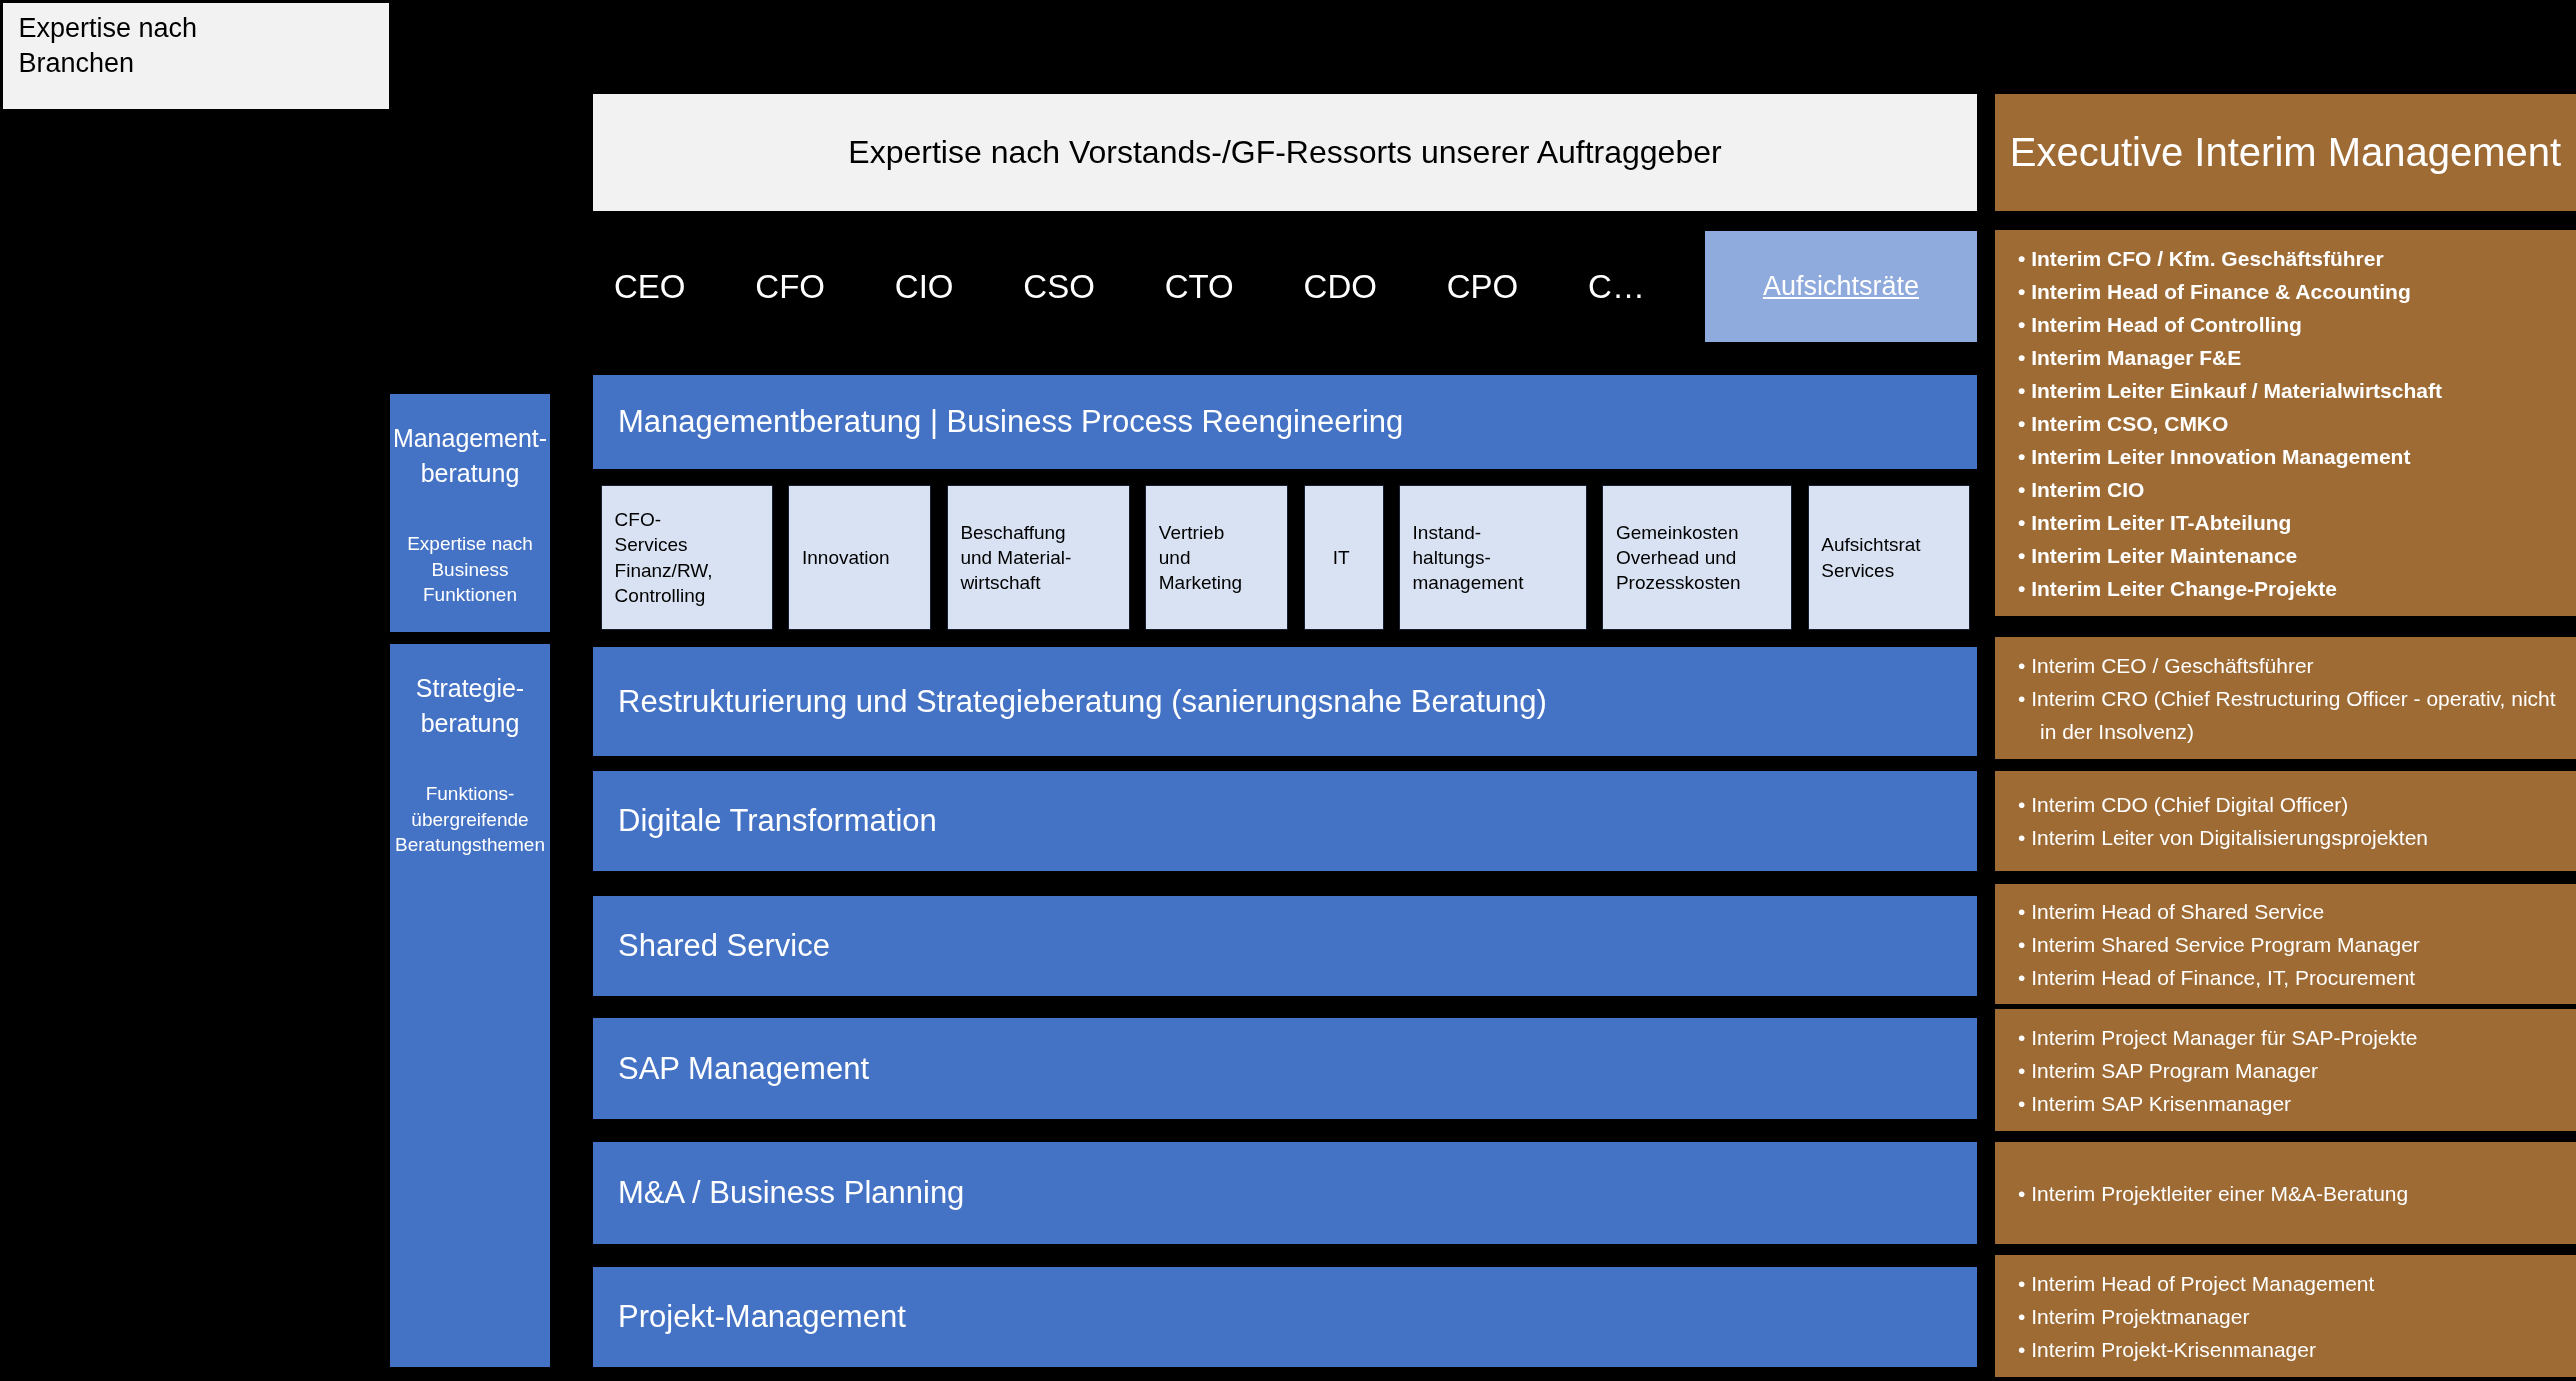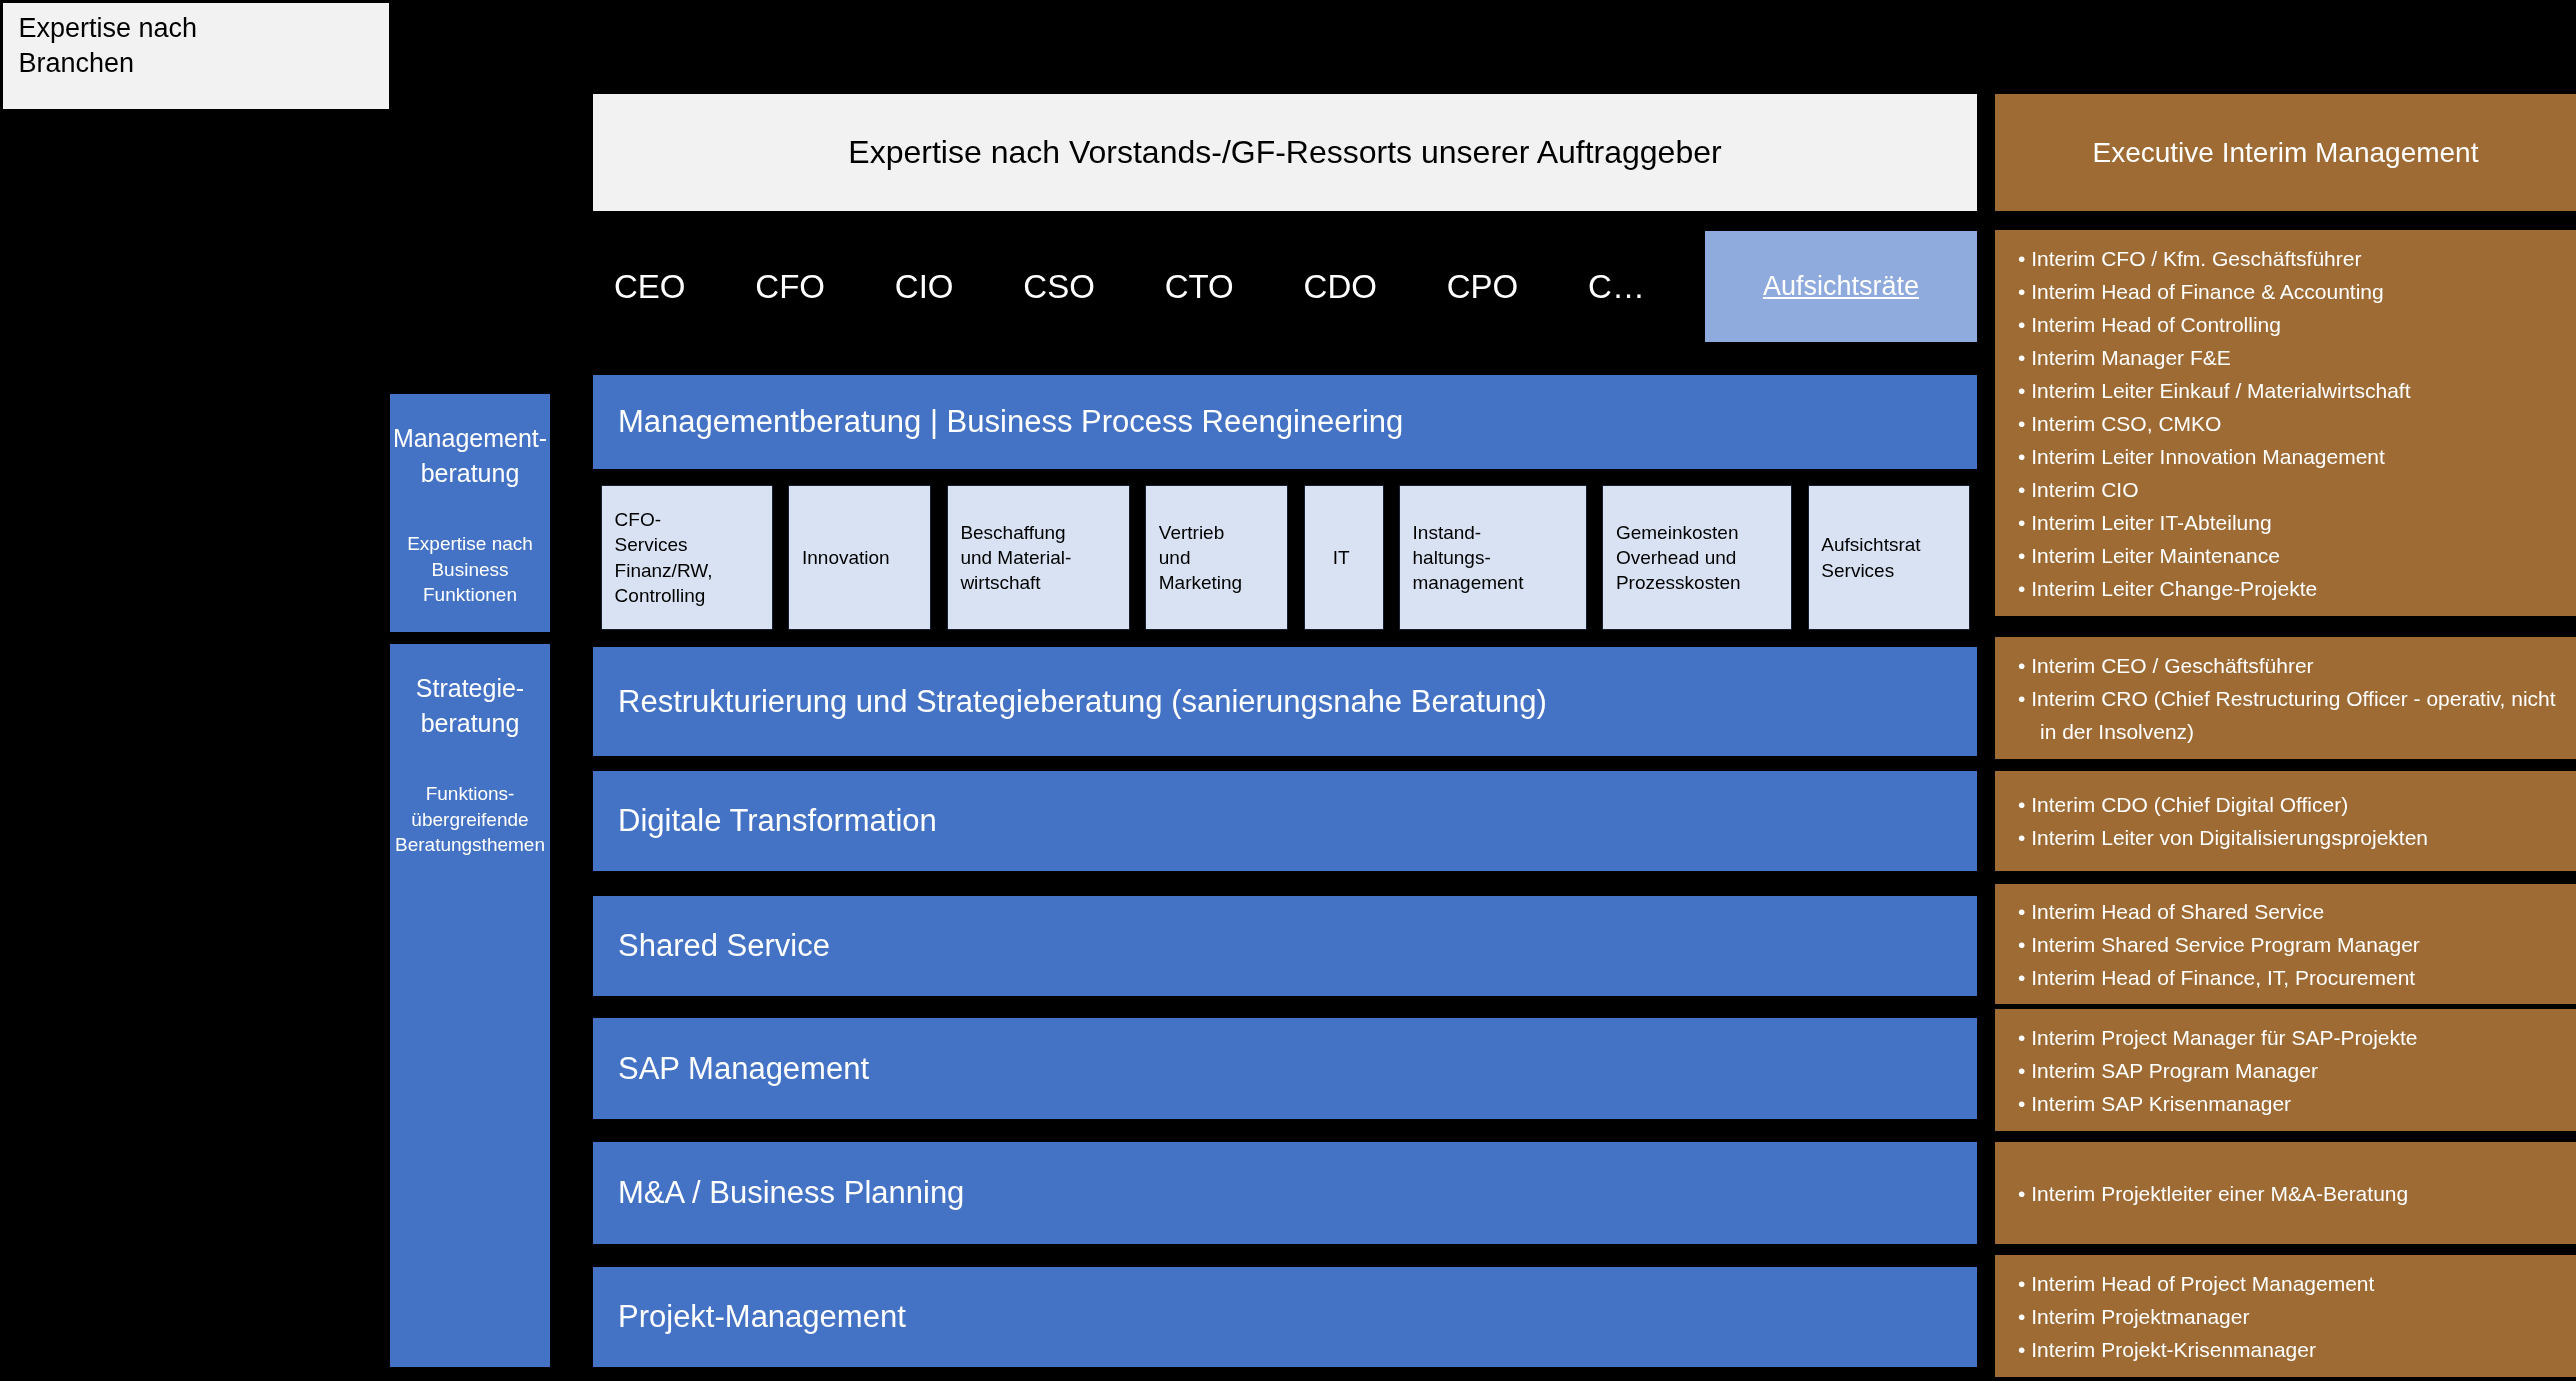--- a/index.html
+++ b/index.html
@@ -8,21 +8,21 @@
   .abs{position:absolute;}
   .gray{background:#F2F2F2;color:#000;}
   .blue{background:#4472C4;color:#fff;}
   .brown{background:#9E6B35;color:#fff;}
   .center{display:flex;align-items:center;justify-content:center;text-align:center;}
   .pre{white-space:pre-line;}
 
   #branchen{left:3.4px;top:3.4px;width:386px;height:106px;font-size:27px;line-height:1.27;
             padding:8px 15px;box-sizing:border-box;}
   #ressorts{left:593px;top:94px;width:1384px;height:117px;font-size:32px;}
-  #interim-hdr{left:1995px;top:94px;width:581px;height:117px;font-size:28px;}
+  #interim-hdr{left:1995px;top:94px;width:581px;height:117px;font-size:40px;}
 
   #csuite{left:614px;top:258px;width:1031px;height:57px;display:flex;
           justify-content:space-between;align-items:center;color:#fff;font-size:33px;}
   #aufsichtsraete{left:1705px;top:231px;width:272px;height:111px;background:#8FAADC;
           color:#fff;font-size:27px;text-decoration:underline;}
 
   .leftcol{left:390px;width:160px;text-align:center;display:flex;flex-direction:column;
            align-items:center;box-sizing:border-box;padding-top:27.4px;}
   #leftcol1{top:394px;height:238px;}
   #leftcol2{top:644px;height:723px;}
@@ -42,21 +42,21 @@
   #fstrip{left:601px;top:485px;width:1369px;height:145px;display:flex;gap:15.4px;}
   .fbox{background:#D9E2F3;border:1.7px solid #161e2e;box-sizing:border-box;color:#000;
         font-size:19px;line-height:1.32;display:flex;align-items:center;
         padding-left:12.6px;padding-right:4.6px;}
   .fb0{width:172px;}.fb1{width:143px;}.fb2{width:183px;}.fb3{width:143px;}
   .fb4{width:80px;justify-content:center;padding-left:0;}
   .fb5{width:188px;}.fb6{width:190px;}.fb7{flex:1;}
 
   .ibox{left:1995px;width:581px;display:flex;flex-direction:column;justify-content:center;
         box-sizing:border-box;padding:5.7px 13.7px 5.7px 23px;font-size:21px;line-height:33px;}
-  #ibox0{top:230px;height:386px;}
+  #ibox0{top:230px;height:386px;font-weight:bold;}
   #ibox1{top:637px;height:122px;}
   #ibox2{top:771px;height:100px;}
   #ibox3{top:884px;height:120px;}
   #ibox4{top:1009px;height:122px;}
   #ibox5{top:1142px;height:102px;}
   #ibox6{top:1255px;height:122px;}
   .bullet{padding-left:22px;text-indent:-22px;}
   .bullet::before{content:"• ";}
 </style>
 </head>

